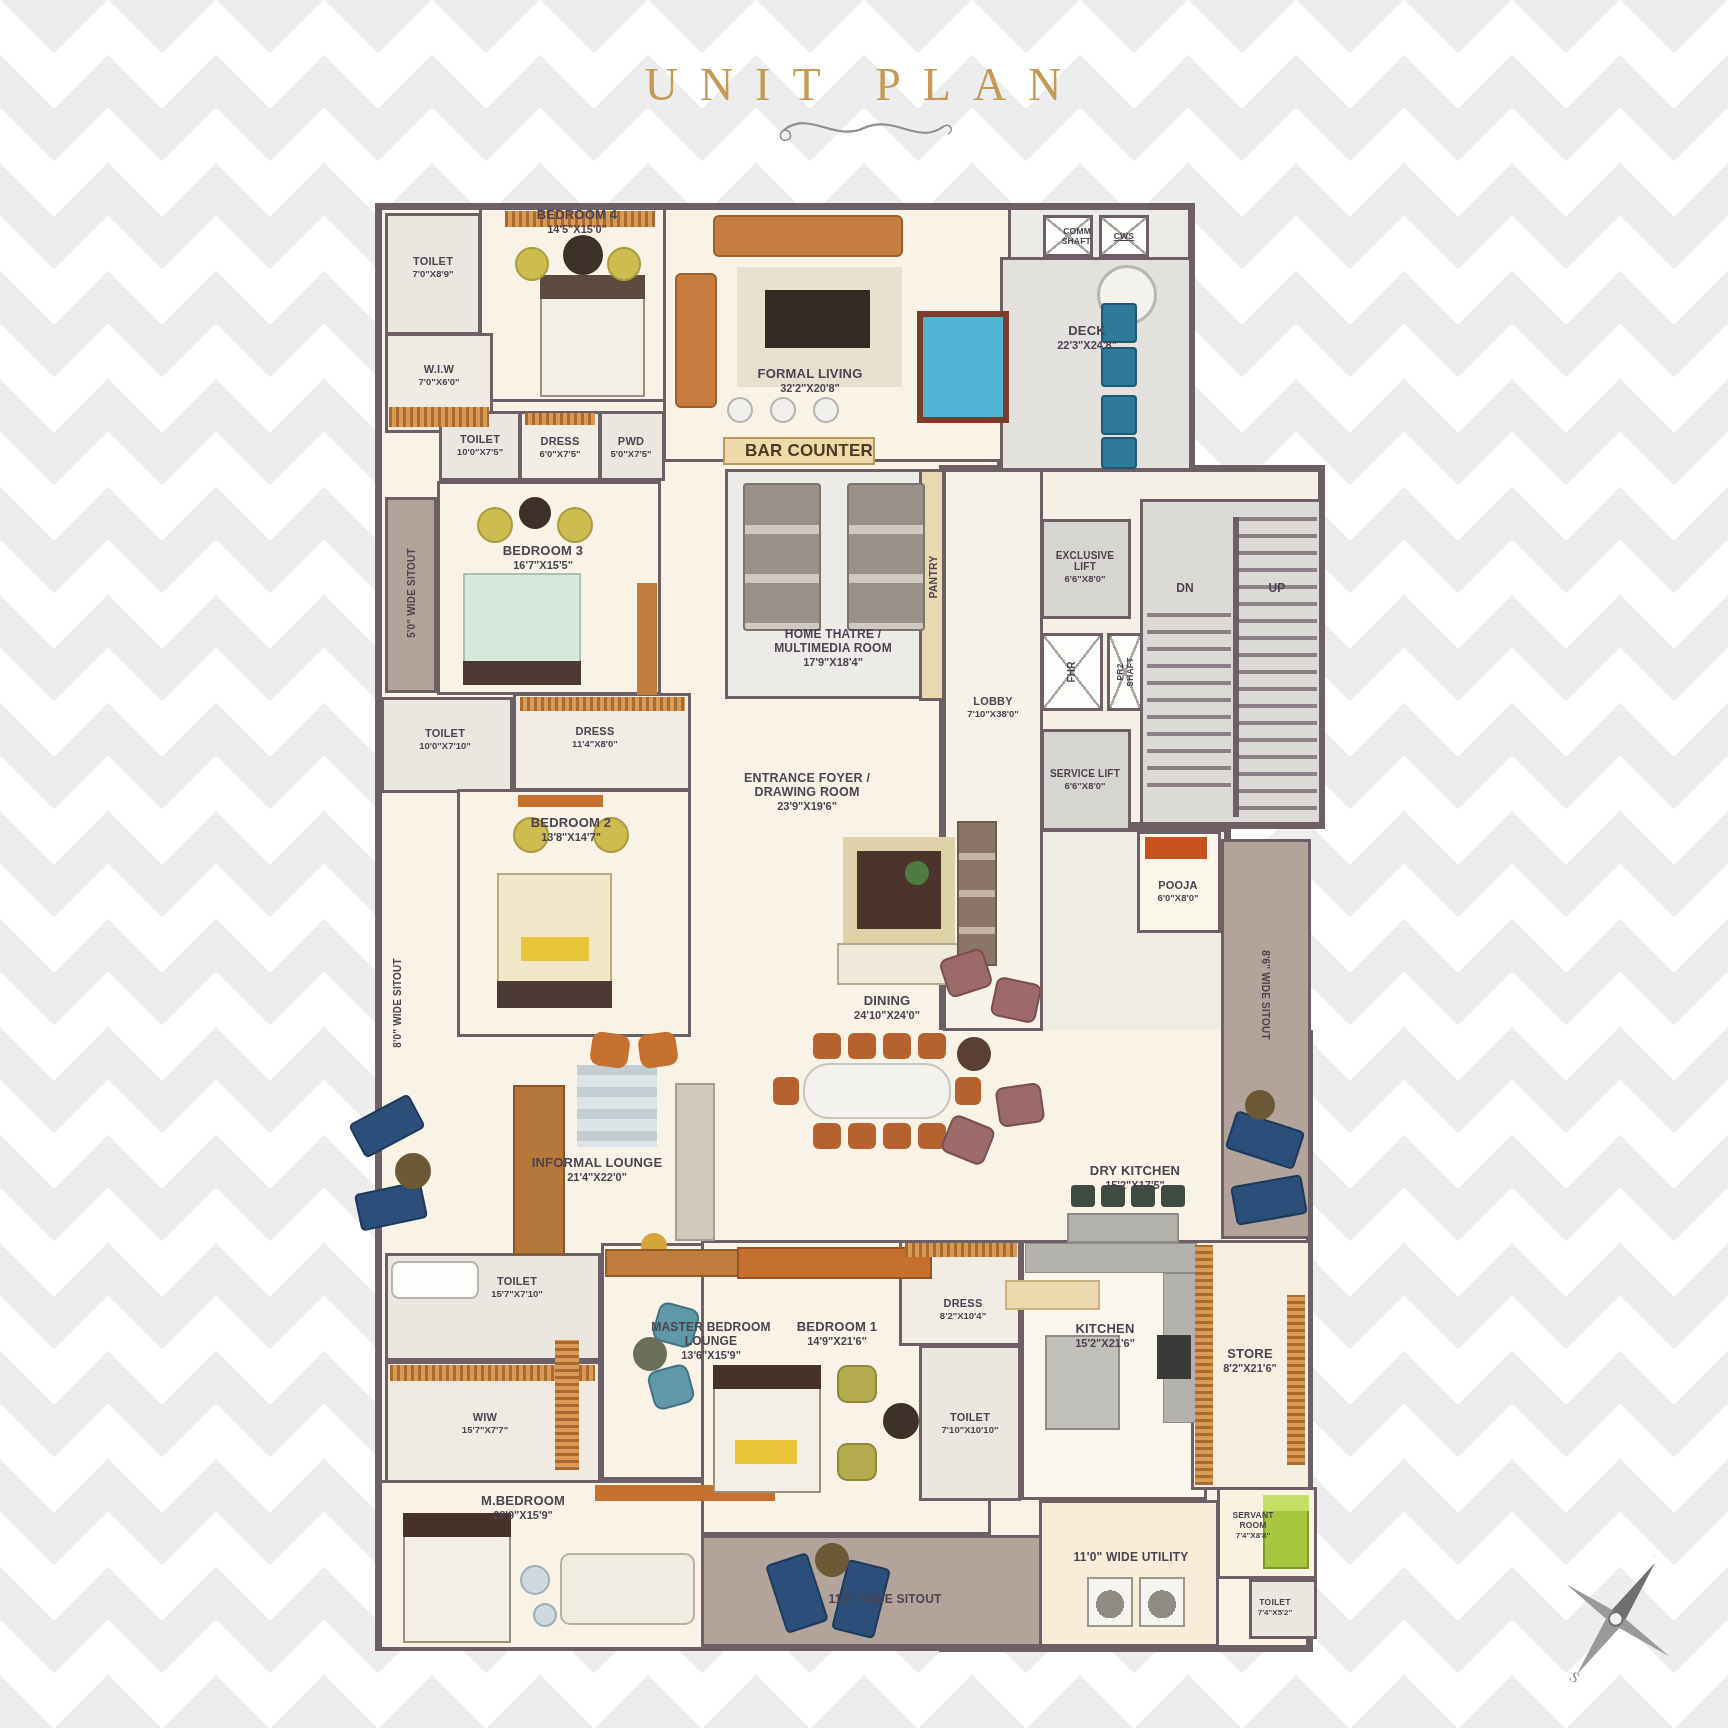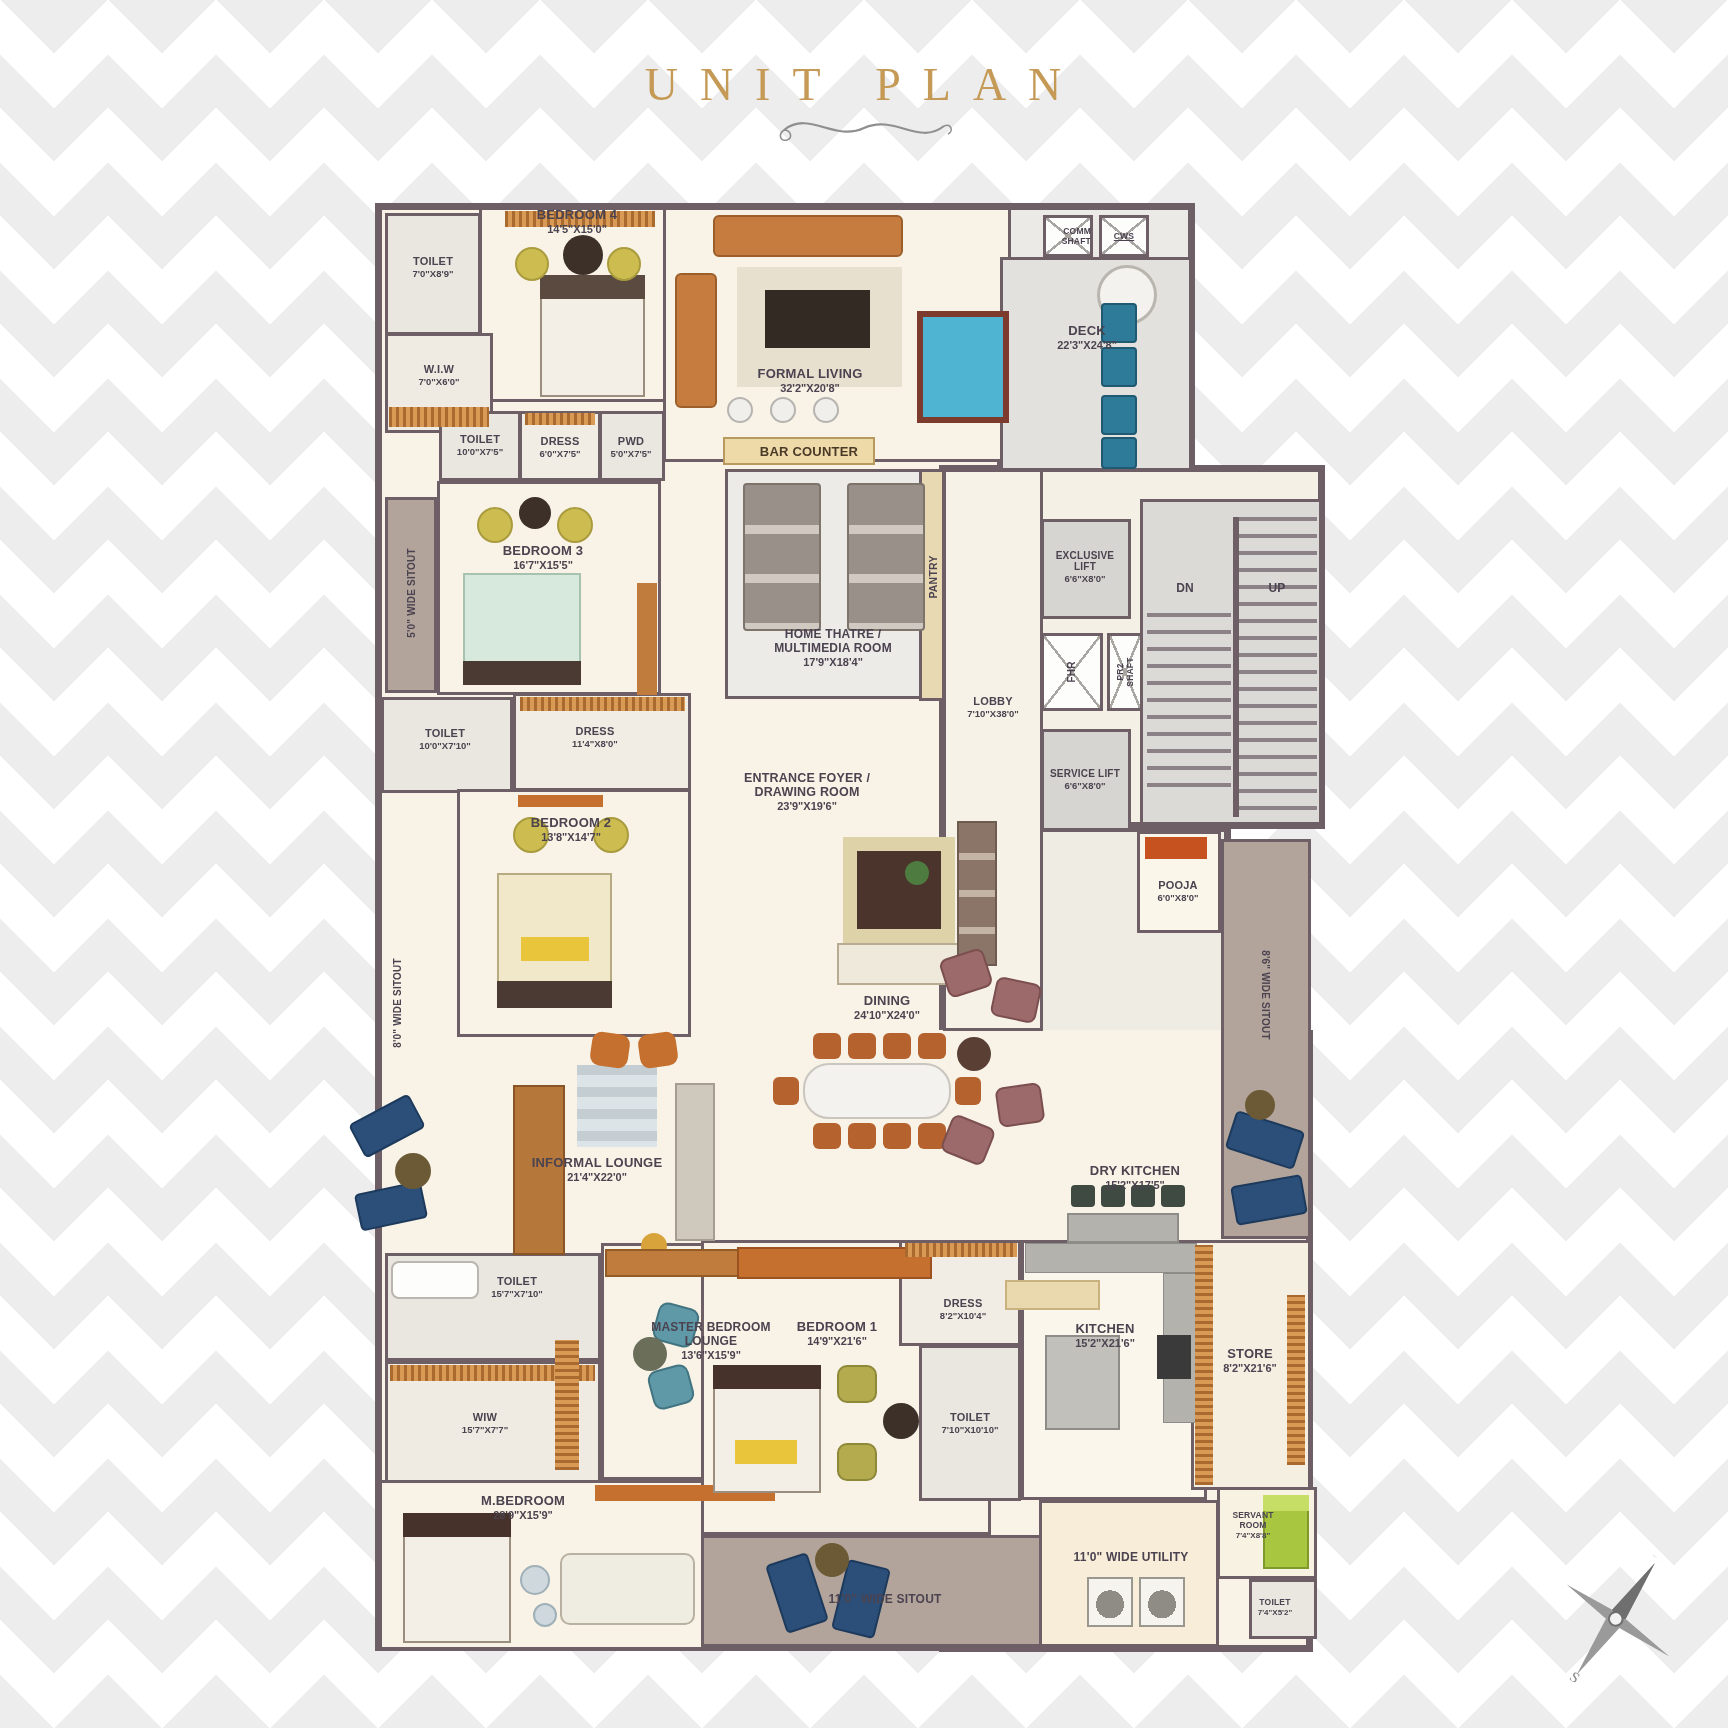--- a/index.html
+++ b/index.html
@@ -239,21 +239,21 @@
       </div>
     <div class="lbl sm" style="left:286px;top:262px;">
         <span class="nm">PWD</span>
         <span class="dm">5'0"X7'5"</span>
       </div>
     <div class="lbl" style="left:465px;top:195px;">
         <span class="nm">FORMAL LIVING</span>
         <span class="dm">32'2"X20'8"</span>
       </div>
     <div class="lbl" style="left:454px;top:266px;z-index:31;">
-        <span class="nm" style="font-size:13px;color:#4a3a28;padding-left:20px;">BAR COUNTER</span>
+        <span class="nm" style="font-size:17px;color:#4a3a28;padding-left:20px;">BAR COUNTER</span>
       </div>
     <div class="lbl tiny wrap3" style="left:723px;top:51px;text-align:right;">
         <span class="nm">COMM SHAFT</span>
       </div>
     <div class="lbl tiny" style="left:779px;top:51px;text-decoration:underline;">
         <span class="nm">CWS</span>
       </div>
     <div class="lbl" style="left:742px;top:152px;">
         <span class="nm">DECK</span>
         <span class="dm">22'3"X24'8"</span>

